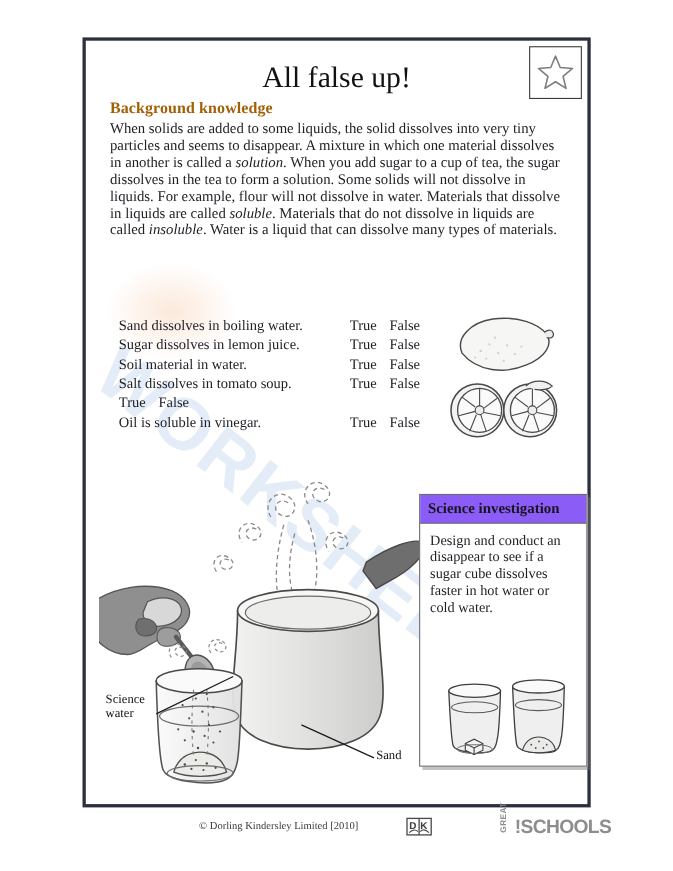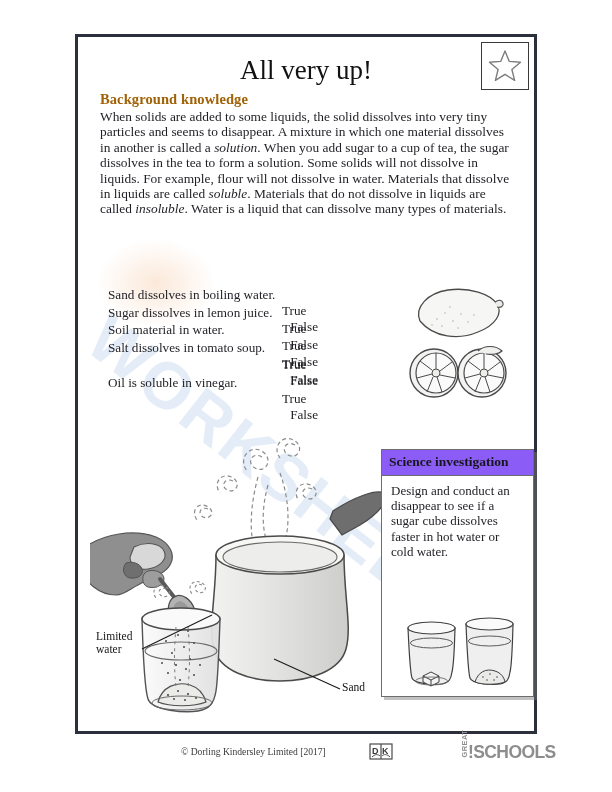--- a/index.html
+++ b/index.html
@@ -98,23 +98,22 @@
   #activity-block{top:196px;}
 
   
   #question-list{
     position:absolute;
     left:30px;top:250px;
     z-index:3;
   }
   .q-row{
     display:flex;
-    align-items:flex-end;
+    align-items:center;
     height:17.6px;
-    flex-direction:column;
   }
   .q-text{
     width:210px;
     font-size:13.2px;
     color:#1e1e24;
     white-space:nowrap;
   }
   .q-true{width:36px;font-size:13.2px;color:#1e1e24;}
   .q-false{font-size:13.2px;color:#1e1e24;}
 
@@ -190,21 +189,20 @@
   }
   #dk-logo{
     position:absolute;
     left:369px;top:0px;
     width:24px;height:19px;
   }
   #gs-logo{
     position:absolute;
     left:459px;top:-1px;
     display:flex;
-    align-items:center;
     height:22px;
   }
   #gs-great{
     font-family:"Liberation Sans", sans-serif;
     font-size:7.5px;
     font-weight:700;
     color:#8d8d8d;
     letter-spacing:.4px;
     transform:rotate(-90deg);
     transform-origin:center;
@@ -222,21 +220,21 @@
 </style>
 </head>
 <body>
 
 <div id="watermark-warm"></div>
 <div id="watermark">WORKSHEET</div>
 
 <div id="page-frame">
   <div id="page-frame-inner"></div>
 
-  <div id="title">All very up!</div>
+  <div id="title">All false up!</div>
 
   <div id="star-box">
     <svg width="36" height="36" viewBox="0 0 36 36">
       <polygon points="18,3 22.3,13.4 33.5,14.2 24.9,21.5 27.6,32.4 18,26.3 8.4,32.4 11.1,21.5 2.5,14.2 13.7,13.4" fill="none" stroke="#7c7c7c" stroke-width="1.4" stroke-linejoin="round"></polygon>
     </svg>
   </div>
 
   <div class="content" id="background-block">
     <h2 class="section">Background knowledge</h2>
     <p class="body"><span>When solids are added to some liquids, the solid dissolves into very tiny particles and seems to disappear. A mixture in which one material dissolves in another is called a </span><i>solution</i><span>. When you add sugar to a cup of tea, the sugar dissolves in the tea to form a solution. Some solids will not dissolve in liquids. For example, flour will not dissolve in water. Materials that dissolve in liquids are called </span><i>soluble</i><span>. Materials that do not dissolve in liquids are called </span><i>insoluble</i><span>. Water is a liquid that can dissolve many types of materials.</span></p>
@@ -412,21 +410,21 @@
       </g>
     </g>
   </svg>
 
   <svg style="position:absolute;left:0;top:0;width:100%;height:100%;z-index:4;pointer-events:none;" viewBox="0 0 456 694">
     <line x1="64" y1="612" x2="134" y2="578" stroke="#1a1a1a" stroke-width="1.1"></line>
     <line x1="262" y1="652" x2="196" y2="622" stroke="#1a1a1a" stroke-width="1.1"></line>
   </svg>
 
   <div class="label-text" id="label-boiling-water">
-    <div>Limited</div>
+    <div>Science</div>
     <div>water</div>
   </div>
 
   <div class="label-text" id="label-sand">Sand</div>
 
   <div id="investigation-box">
     <div id="investigation-header">Science investigation</div>
     <div id="investigation-text">Design and conduct an disappear to see if a sugar cube dissolves faster in hot water or cold water.</div>
 
     <svg id="investigation-art" viewBox="0 0 137 78">
@@ -455,21 +453,21 @@
           <circle cx="107" cy="63" r=".8"></circle>
             <circle cx="97" cy="66" r=".8"></circle>
           <circle cx="104" cy="66" r=".8"></circle>
         </g>
       </g>
     </svg>
   </div>
 </div>
 
 <div id="footer">
-  <div id="copyright">© Dorling Kindersley Limited [2017]</div>
+  <div id="copyright">© Dorling Kindersley Limited [2010]</div>
 
   <svg id="dk-logo" viewBox="0 0 24 19">
     <rect x="1" y="2" width="22" height="15" fill="#ffffff" stroke="#4a4a4a" stroke-width="1.2"></rect>
     <line x1="12" y1="2" x2="12" y2="17" stroke="#4a4a4a" stroke-width="1.2"></line>
     <path d="M3 15 C6 12 9 12 11 14" fill="none" stroke="#4a4a4a" stroke-width="1"></path>
     <path d="M21 15 C18 12 15 12 13 14" fill="none" stroke="#4a4a4a" stroke-width="1"></path>
     <text x="3" y="12" font-family="Liberation Sans, sans-serif" font-size="9" font-weight="700" fill="#3a3a3a">D</text>
     <text x="13" y="12" font-family="Liberation Sans, sans-serif" font-size="9" font-weight="700" fill="#3a3a3a">K</text>
   </svg>
 

